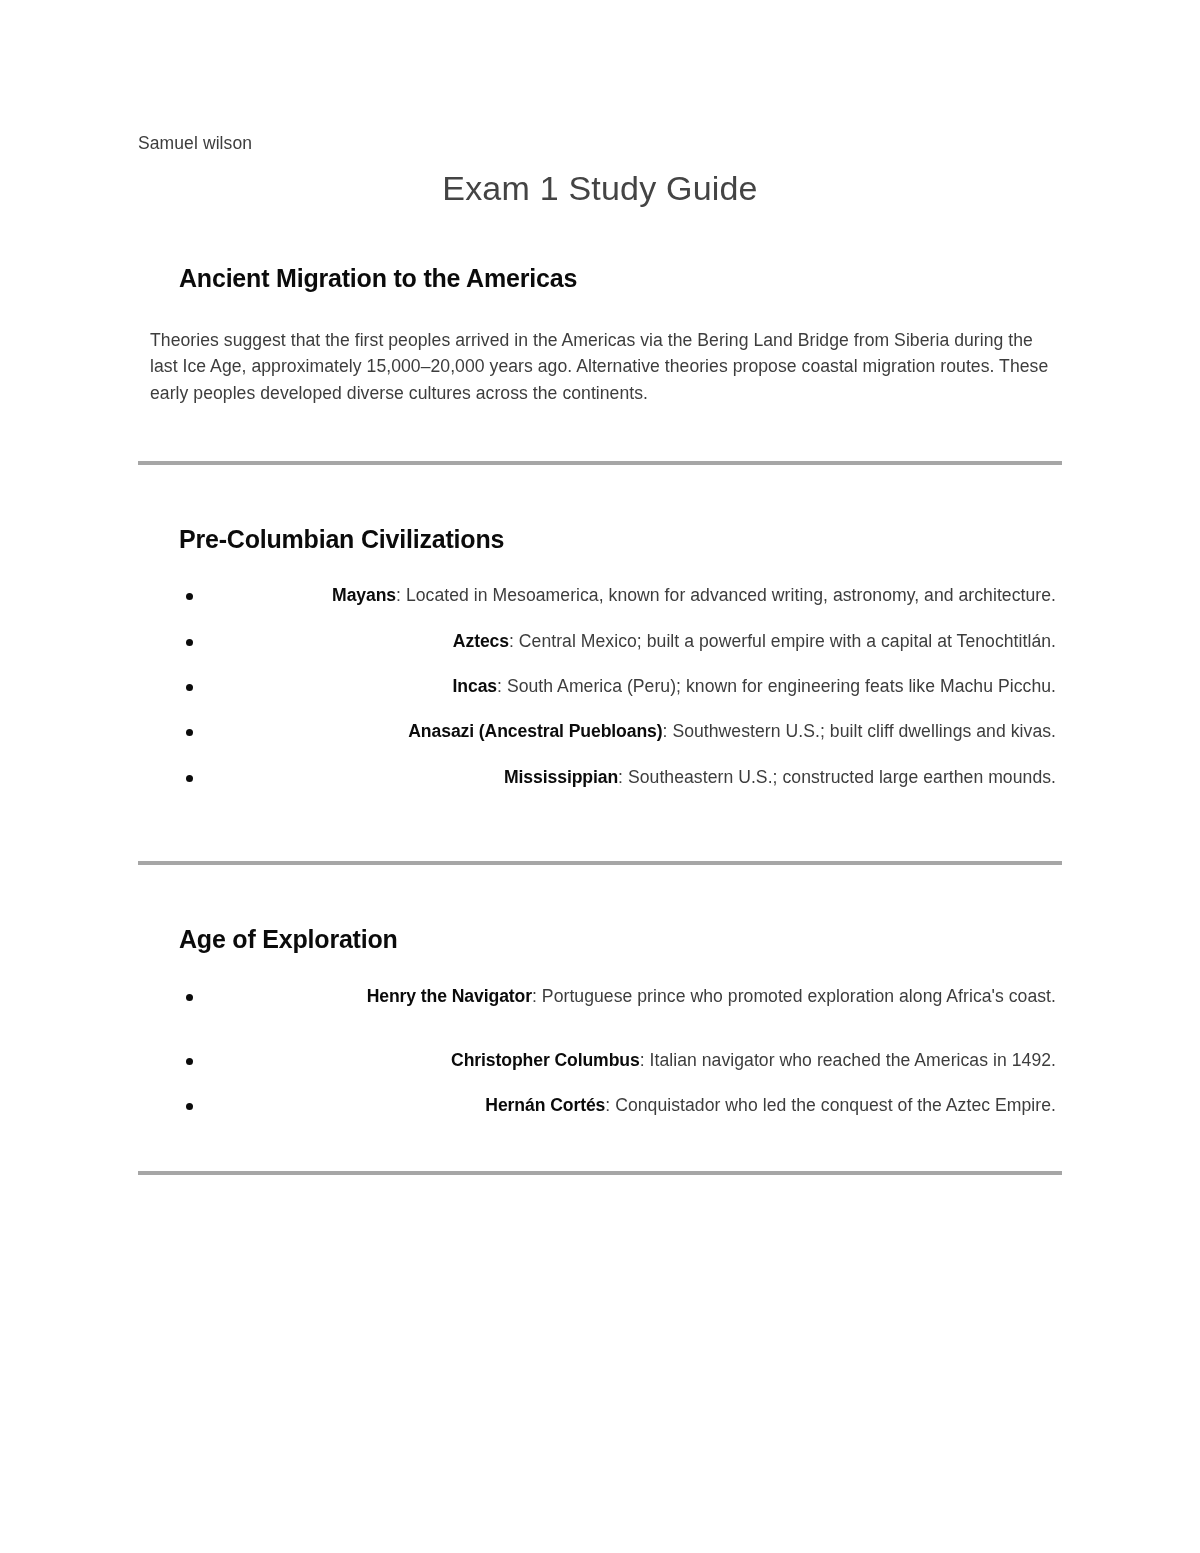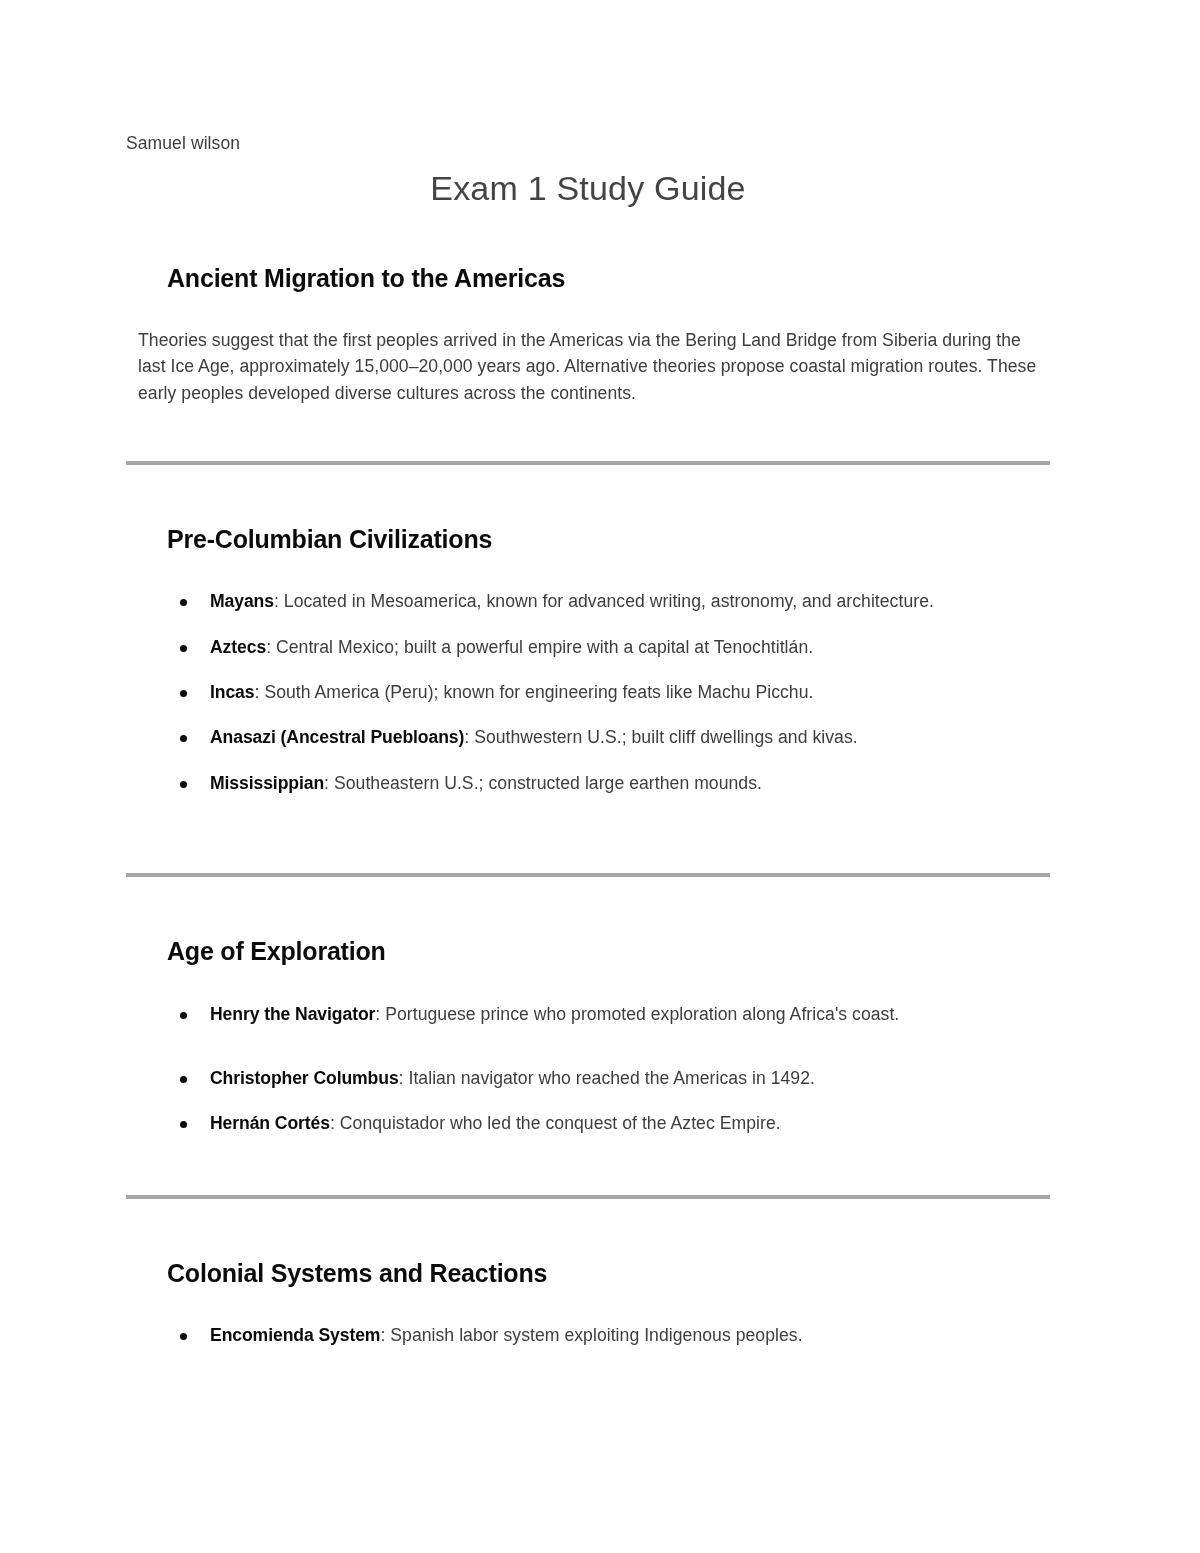--- a/index.html
+++ b/index.html
@@ -11,21 +11,21 @@
     position: relative;
     width: 1200px;
     height: 1553px;
     background: #ffffff;
     overflow: hidden;
     font-family: "Liberation Sans", sans-serif;
     -webkit-font-smoothing: antialiased;
   }
   .content {
     position: absolute;
-    left: 126px;
+    left: 138px;
     top: 132px;
     width: 924px;
   }
 
   .author-line {
     font-size: 17.5px;
     line-height: 1.3;
     color: #3d3d3d;
     letter-spacing: 0.1px;
   }
@@ -58,22 +58,23 @@
   p.body-text {
     margin: 12px;
     font-size: 17.6px;
     line-height: 1.52;
     color: #3d3d3d;
     letter-spacing: 0.05px;
   }
 
   ul.bullet-list {
     list-style: none;
-    margin: 12px;
+    margin: 6px;
     padding: 0;
+    text-align: right;
   }
   ul.bullet-list li {
     position: relative;
     padding-left: 72px;
     font-size: 17.6px;
     line-height: 1.5;
     color: #3d3d3d;
     letter-spacing: 0.05px;
   }
   ul.bullet-list li::before {
@@ -180,24 +181,15 @@
         <li>
           <span class="term">Hernán Cortés</span><span class="desc">: Conquistador who led the conquest of the Aztec Empire.</span>
         </li>
       </ul>
     </section>
 
     <div class="gap-list-to-rule"></div>
     <hr class="divider">
     <div class="gap-rule-to-h2"></div>
 
-    <section class="section">
-      <h2 class="section-heading">Colonial Systems and Reactions</h2>
-      <div class="gap-h2-to-list"></div>
-      <ul class="bullet-list">
-        <li>
-          <span class="term">Encomienda System</span><span class="desc">: Spanish labor system exploiting Indigenous peoples.</span>
-        </li>
-      </ul>
-    </section>
 
   </div>
 </div>
 
 </body></html>

